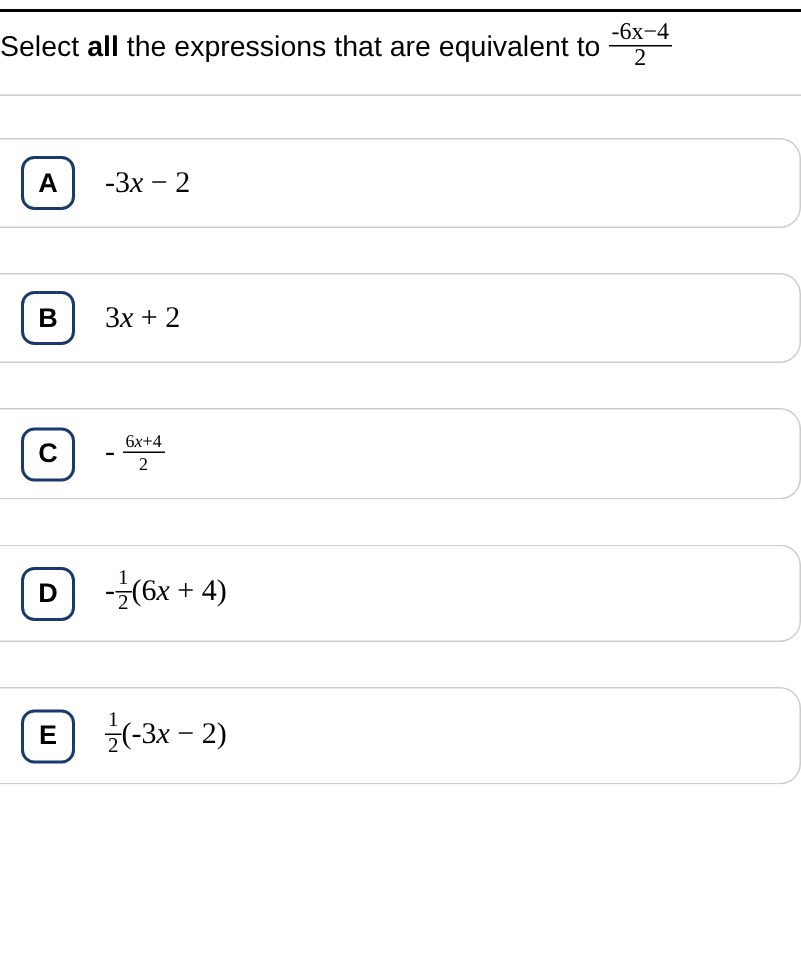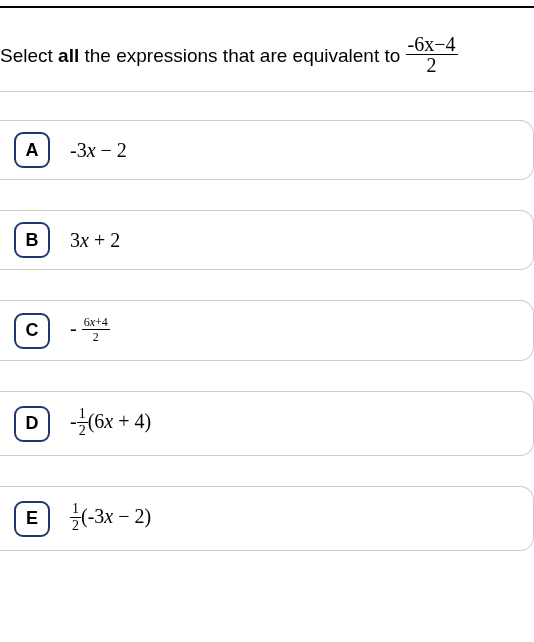--- a/index.html
+++ b/index.html
@@ -12,31 +12,31 @@
     height: 642px;
     overflow: hidden;
     color: #000;
   }
   .topline {
     border-top: 2px solid #000;
     margin-top: 6px;
   }
   .prompt {
     font-size: 19px;
-    padding: 28px 4px 14px 0;
+    padding: 8px 4px 14px 0;
     border-bottom: 1px solid #ccc;
     margin-bottom: 28px;
   }
   .prompt b { font-weight: 700; }
   .frac-inline {
     display: inline-block;
     vertical-align: middle;
     text-align: center;
     font-family: "Times New Roman", serif;
-    font-size: 20px;
+    font-size: 16px;
     line-height: 1;
     position: relative;
     top: -2px;
   }
   .frac-inline .num {
     display: block;
     border-bottom: 1.5px solid #000;
     padding: 0 2px;
   }
   .frac-inline .den {

